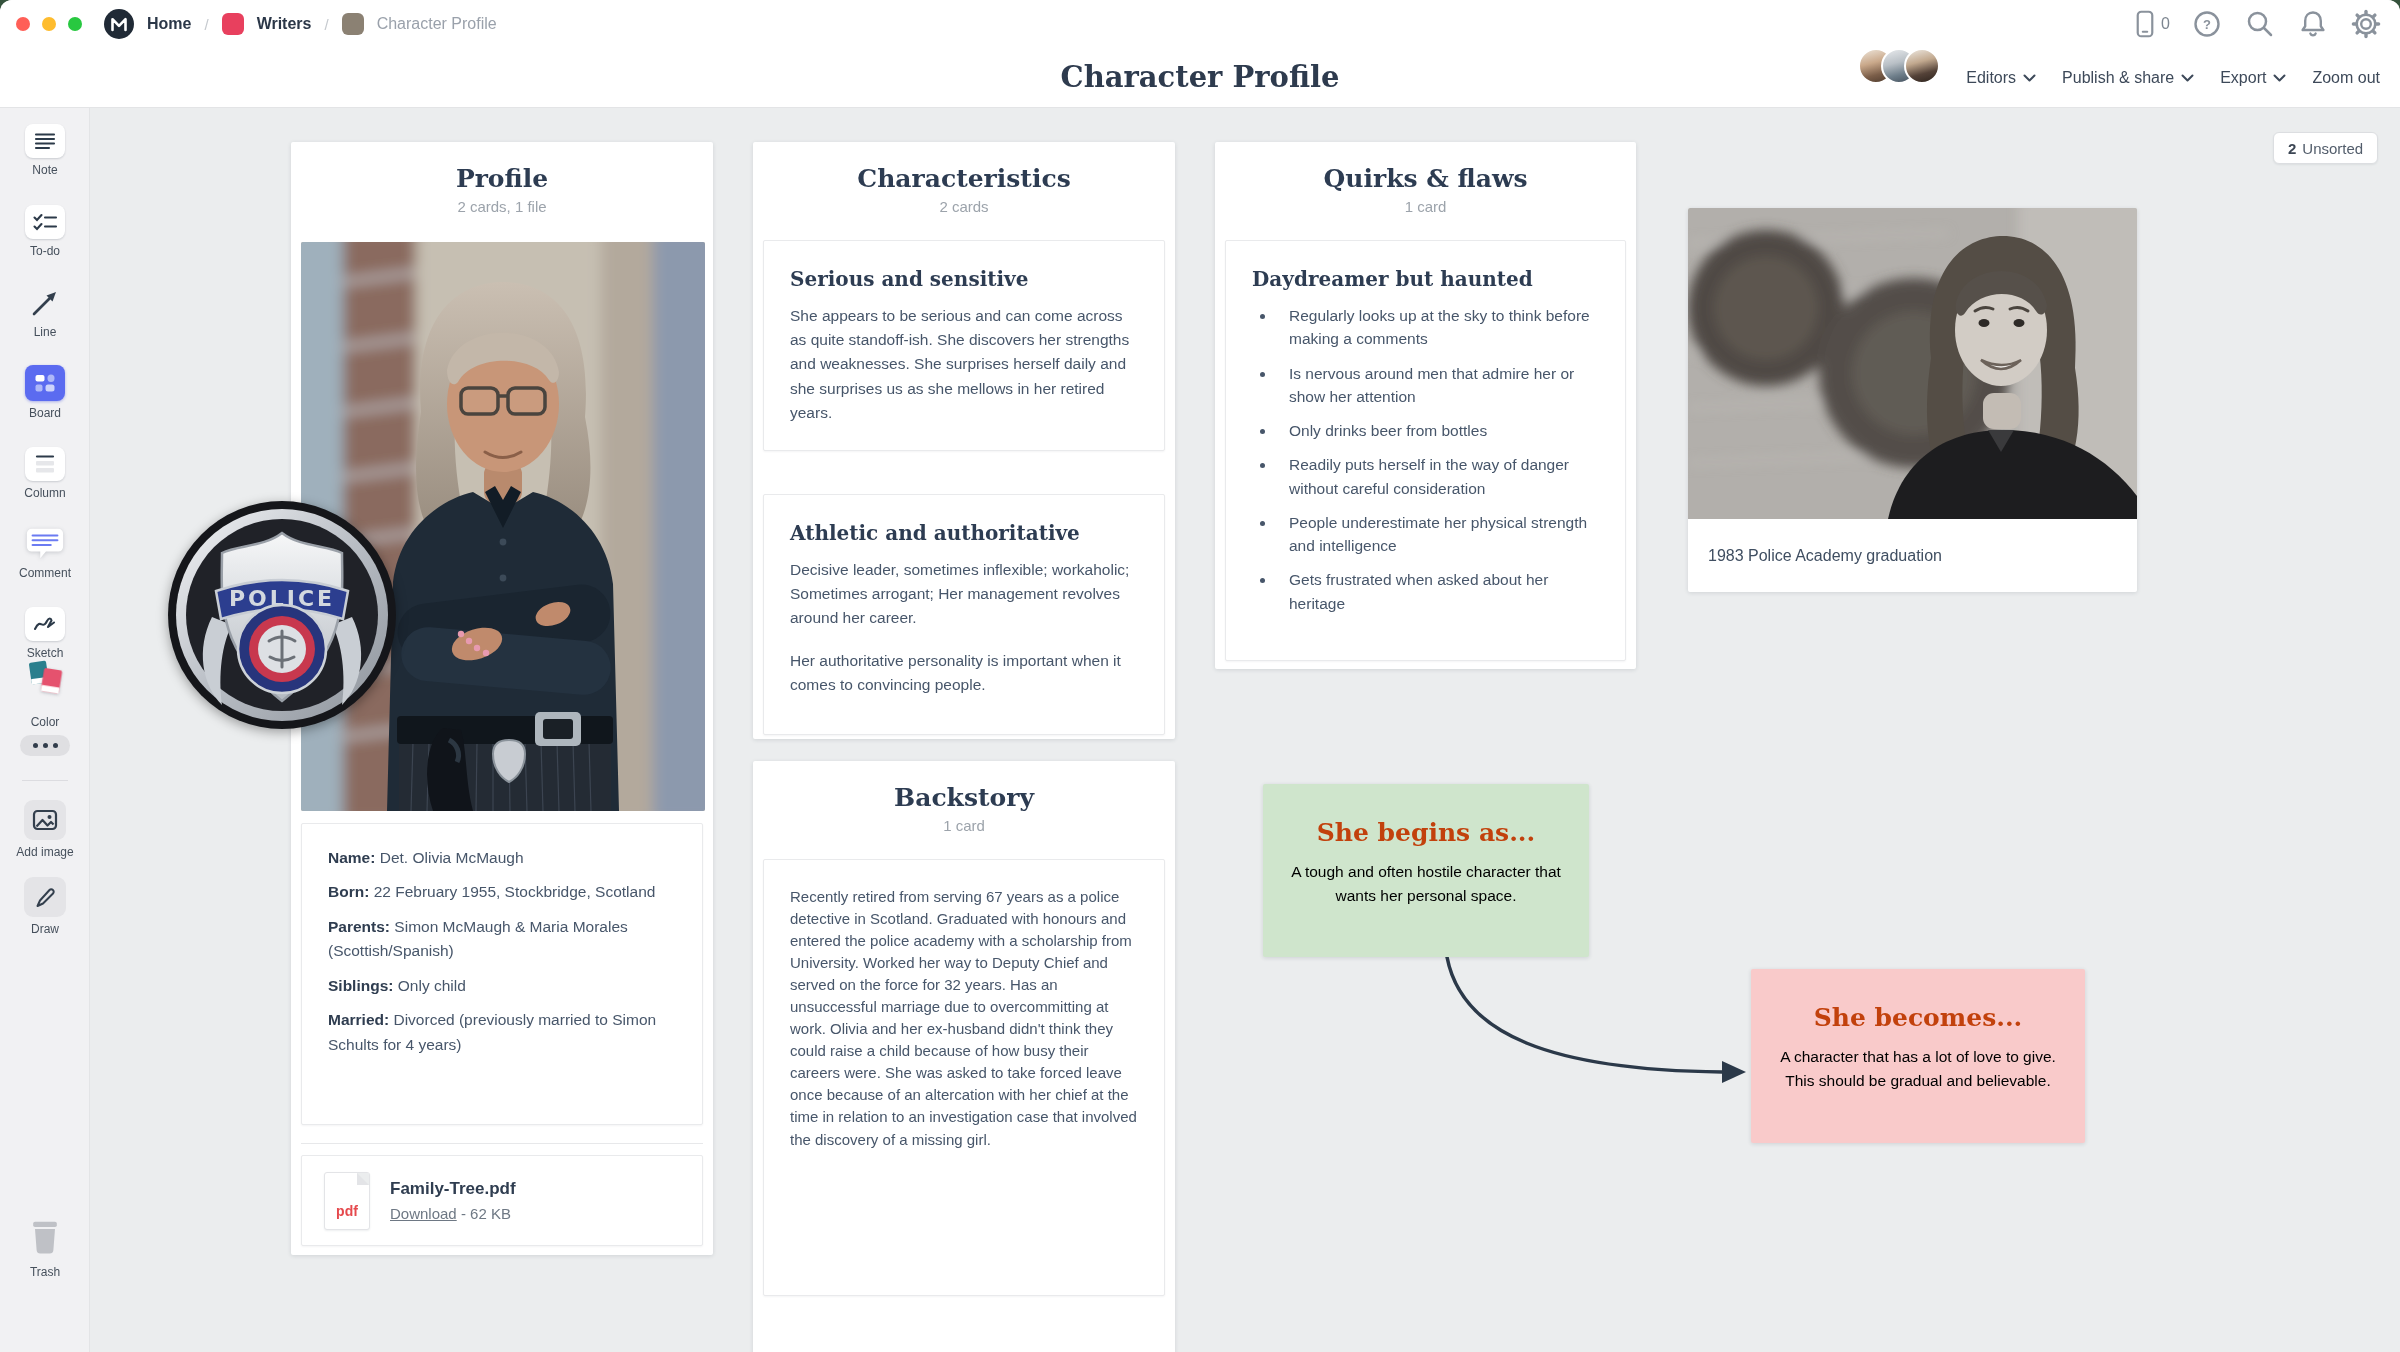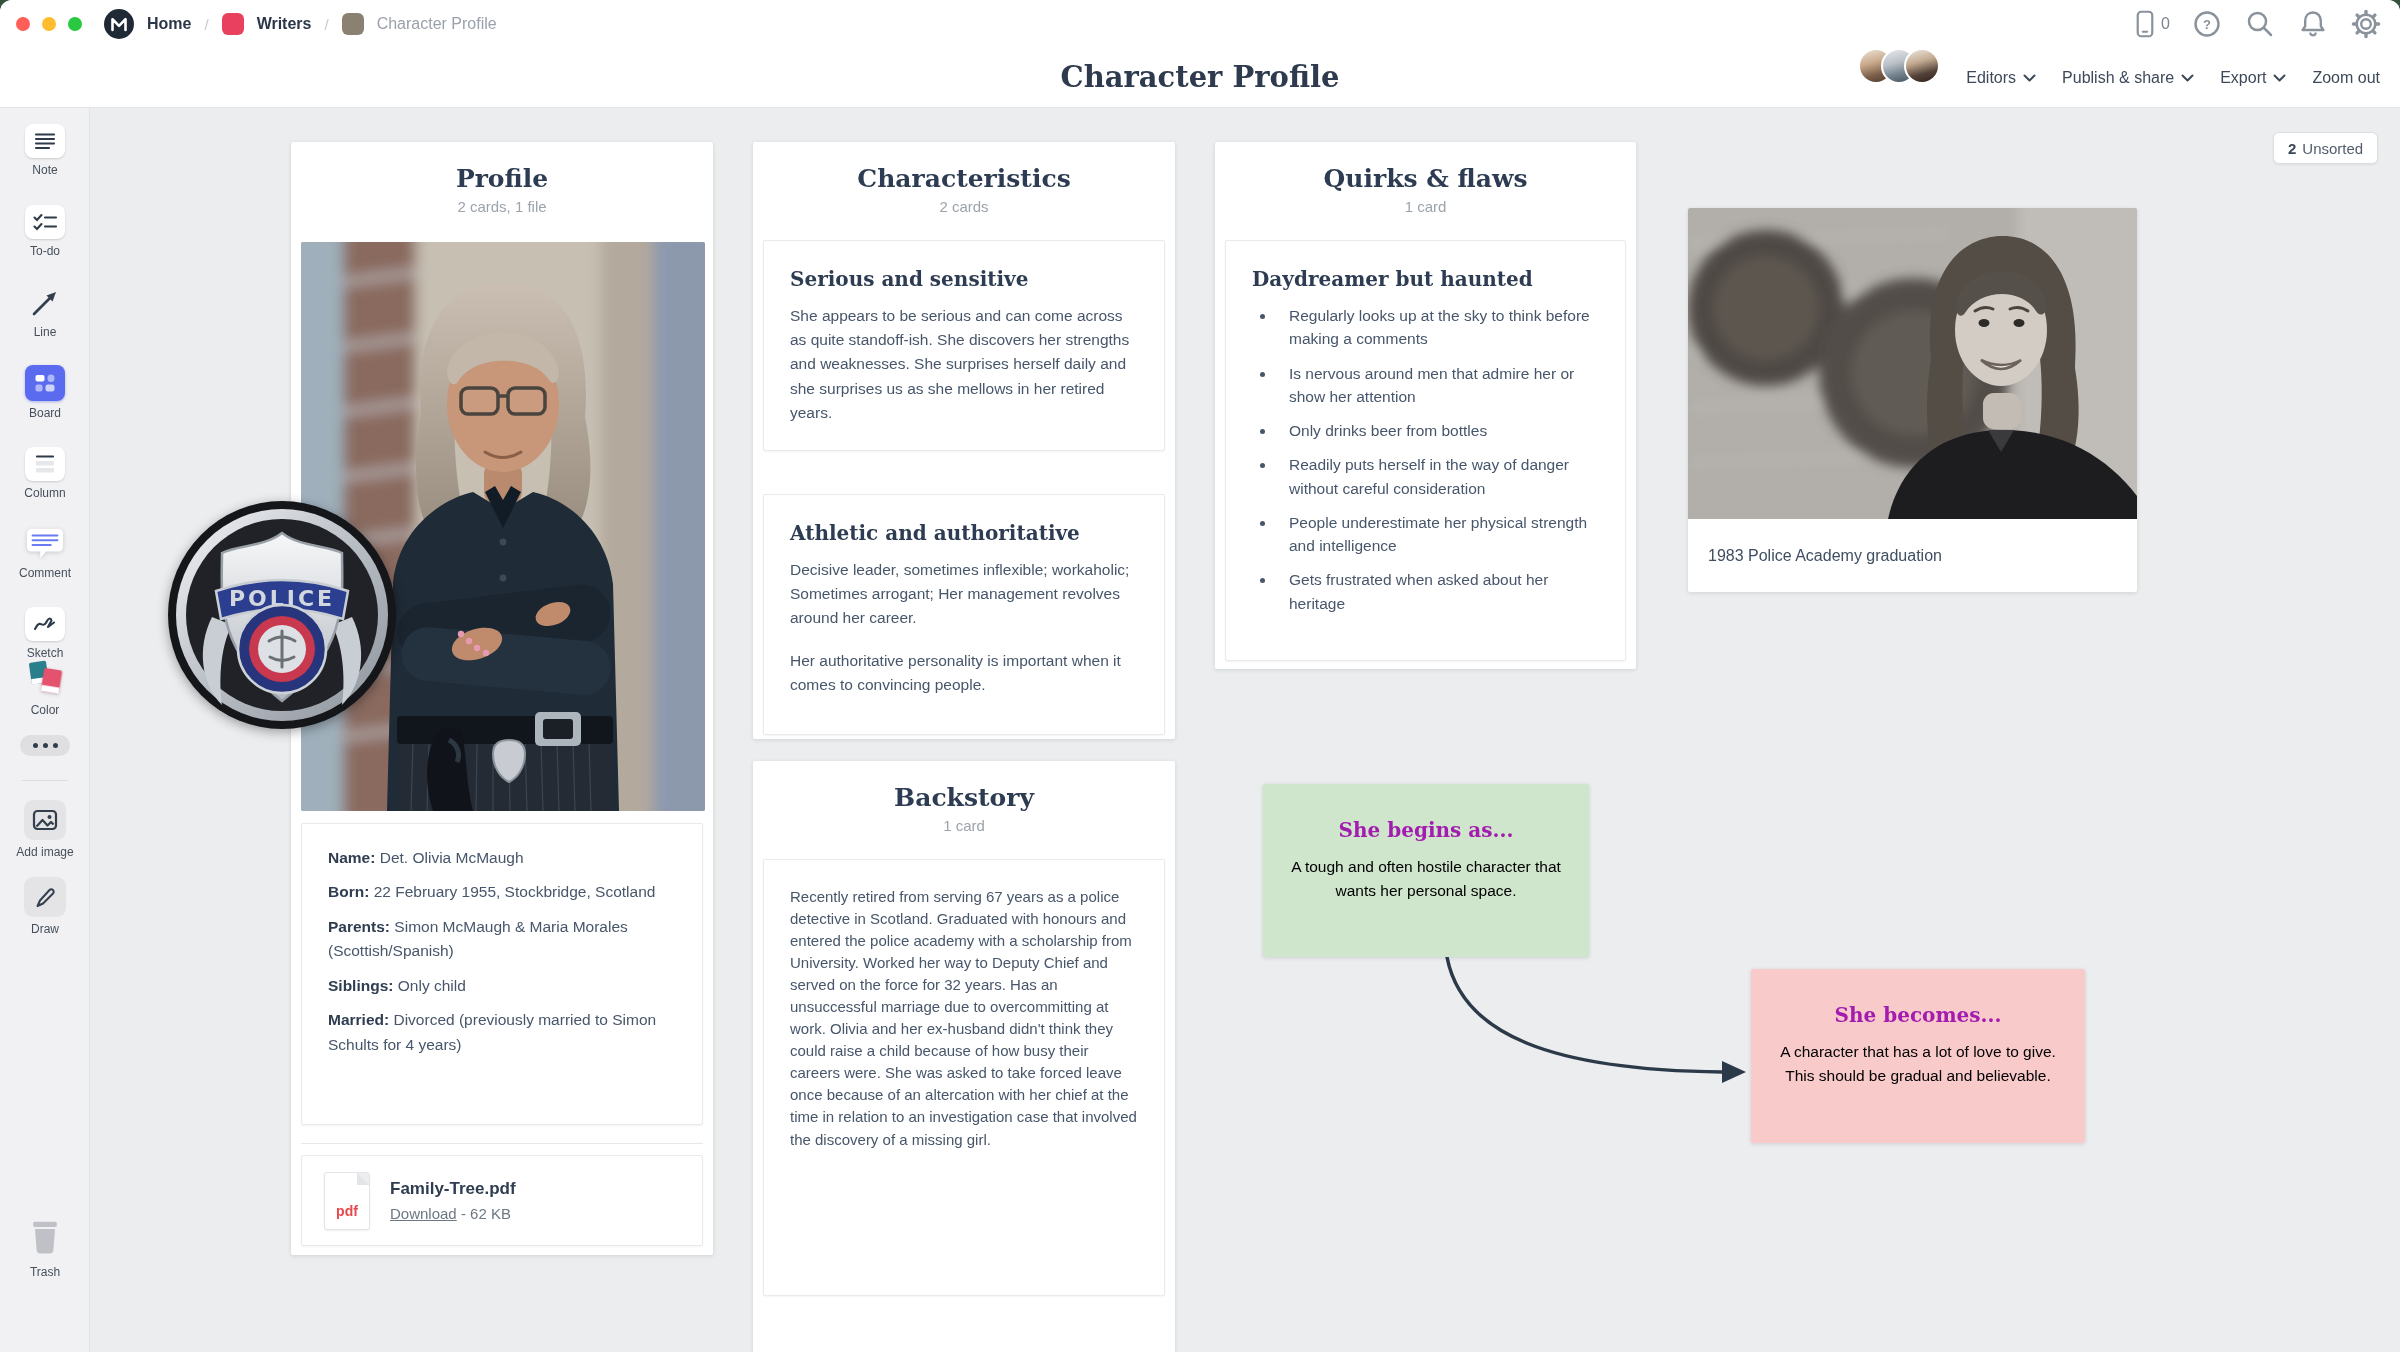--- a/index.html
+++ b/index.html
@@ -70,21 +70,21 @@
   .pdf-label{color:#e5494d;font-size:14px;font-weight:700;margin-bottom:10px;}
   .file-name{font-size:17px;font-weight:700;color:#2f3d50;margin:0 0 6px 0;}
   .file-meta{font-size:15px;color:#6e7884;}
   .file-meta a{color:#6e7884;text-decoration:underline;cursor:pointer;}
   .photo-card{position:absolute;overflow:hidden;border-radius:2px;}
   .img-card{position:absolute;background:#fff;border-radius:2px;box-shadow:0 1px 4px rgba(31,45,61,.13);overflow:hidden;text-decoration:underline;}
   .img-caption{position:absolute;left:20px;right:14px;bottom:0;height:73px;display:flex;align-items:center;
     font-size:16px;color:#3f4e61;}
   .note{position:absolute;border-radius:2px;box-shadow:0 1px 4px rgba(31,45,61,.14);box-sizing:border-box;
     text-align:center;padding:34px 22px 0 22px;}
-  .note-title{font-family:"DejaVu Serif","Liberation Serif",serif;font-weight:700;font-size:20px;color:#a21caf;margin:0 0 13px 0;}
+  .note-title{font-family:"DejaVu Serif","Liberation Serif",serif;font-weight:700;font-size:25px;color:#c2410c;margin:0 0 13px 0;}
   .note-body{font-size:15.5px;line-height:1.52;color:#000000;margin:0;}
   .badge-unsorted{position:absolute;left:2273px;top:132px;height:30px;padding:0 14px;background:#fff;
     border:1px solid #dcdee1;border-radius:6px;box-shadow:0 1px 2px rgba(31,45,61,.08);
     display:flex;align-items:center;gap:6px;font-size:15px;color:#525d6b;}
   .badge-unsorted b{color:#3c4654;}
   .police-badge{position:absolute;left:166px;top:499px;width:232px;height:232px;filter:drop-shadow(0 3px 6px rgba(0,0,0,.35));}
   .arrow-layer{position:absolute;left:0;top:0;width:2400px;height:1352px;pointer-events:none;}
 </style>
 </head>
 <body>
@@ -263,21 +263,21 @@
           <g transform="rotate(-8 15 18)">
               <rect x="6" y="4" width="19" height="24" rx="2" fill="#2a7f8d"></rect>
               <rect x="6" y="22" width="19" height="6" rx="1" fill="#fff"></rect>
             </g>
           <g transform="rotate(9 29 26)" style="filter:drop-shadow(0 1px 2px rgba(30,40,55,.25))">
               <rect x="19" y="12" width="20" height="26" rx="2" fill="#e5526e"></rect>
               <rect x="19" y="31" width="20" height="7" rx="1" fill="#fff"></rect>
             </g>
         </svg>
       </div>
-      <div class="tool-label" style="margin-top:1px">Color</div>
+      <div class="tool-label" style="margin-top:13px">Color</div>
     </div>
     <div class="tool" style="top:627px">
       <div class="dots-pill">
           <span class="dot"></span>
           <span class="dot"></span>
           <span class="dot"></span>
         </div>
     </div>
     <div class="side-divider" style="top:672px"></div>
     <div class="tool" style="top:692px">

